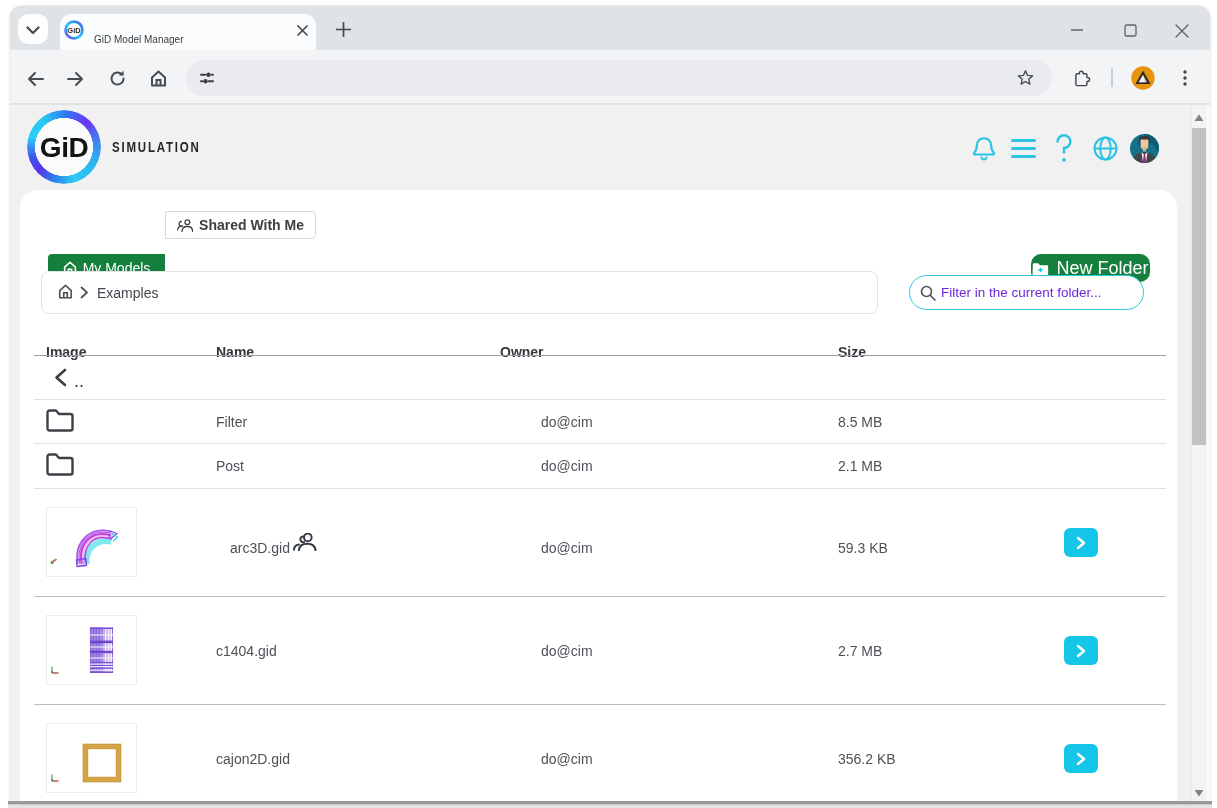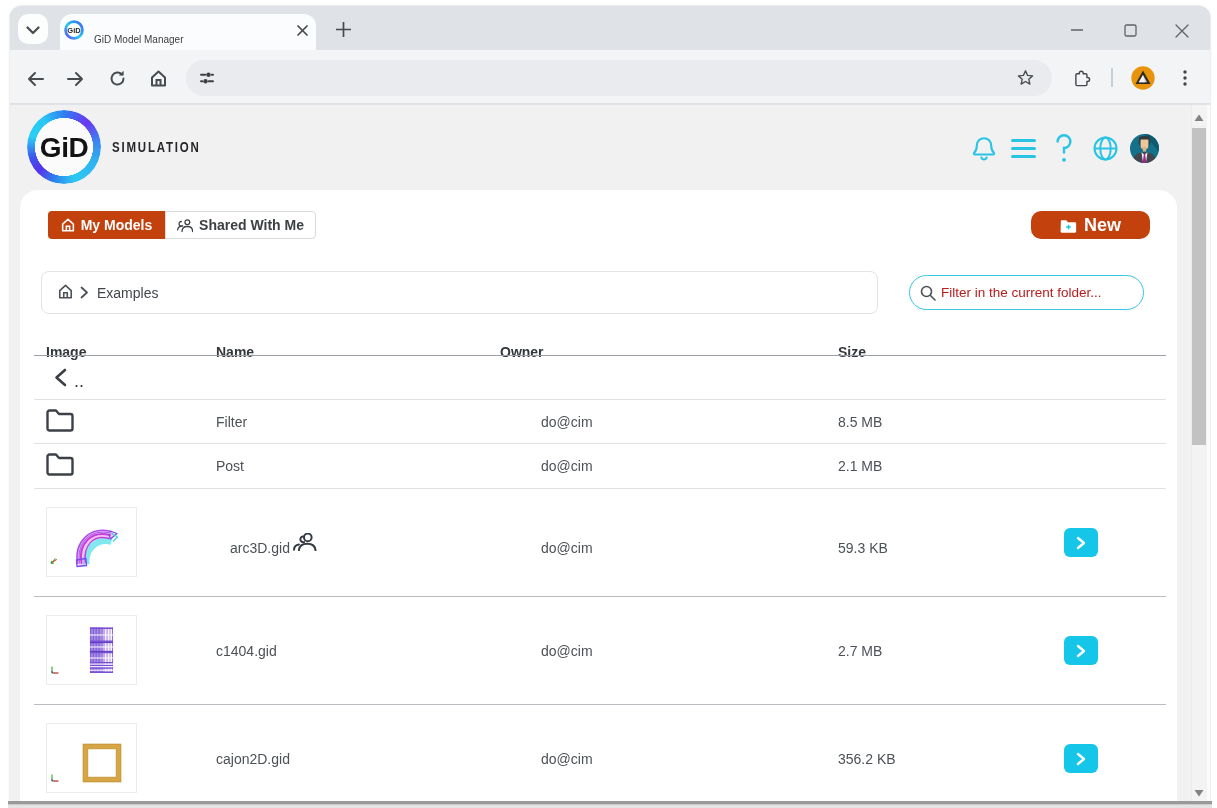--- a/index.html
+++ b/index.html
@@ -34,36 +34,36 @@
   #ring { left:17px; top:5px; width:74px; height:74px; border-radius:50%;
     background:conic-gradient(from 0deg, #2f7ef2, #6b36f2 12%, #3d82f0 22%, #2fb2f0 32%, #2cc9f3 45%, #2e7fee 55%, #5633ea 63%, #3f55ee 70%, #29d0f5 80%, #29c6f4 90%, #2f7ef2);
     -webkit-mask:radial-gradient(circle closest-side, transparent 78%, #000 79%);
     mask:radial-gradient(circle closest-side, transparent 78%, #000 79%); }
   #ringin { left:23.5px; top:11.5px; width:61px; height:61px; border-radius:50%; background:#fbfbfc; }
   #gidtxt { left:23.5px; top:11.5px; width:61px; height:61px; text-align:center; line-height:61px;
     font-size:28px; font-weight:bold; color:#131313; letter-spacing:-0.5px; }
 
   #card { left:10px; top:85px; width:1157px; height:611px; background:#fff; border-radius:18px 18px 0 0; }
 
-  .btn-cyan { background:#c2410c; color:#fff; font-weight:bold; }
+  .btn-cyan { background:#15803d; color:#fff; font-weight:normal;margin-top:43px; }
   #tabMy { left:38px; top:106px; width:117px; height:28px; border-radius:4px 0 0 4px;
     font-size:14px; line-height:28px; text-align:center; }
   #tabShared { left:155px; top:106px; width:151px; height:28px; background:#fff;
     border:1px solid #d9dadc; border-radius:0 4px 4px 0; font-size:14px; font-weight:bold;
     color:#3c4043; line-height:26px; text-align:center; }
   #newfolder { left:1021px; top:106px; width:119px; height:28px; border-radius:10px;
     font-size:18px; line-height:28px; text-align:center; }
 
   #crumb { left:31px; top:166px; width:837px; height:43px; background:#fff;
     border:1px solid #e2e3e5; border-radius:8px; }
   #crumbtxt { left:87px; top:180px; font-size:14px; color:#42464c; }
 
   #filter { left:899px; top:170px; width:235px; height:35px; background:#fff;
     border:1px solid #35c6e2; border-radius:18px; }
-  #filtertxt { left:931px; top:180px; font-size:13.5px; color:#b91c1c; }
+  #filtertxt { left:931px; top:180px; font-size:13.5px; color:#6d28d9; }
 
   .th { top:239px; font-size:14px; font-weight:bold; color:#33373c; }
   #hline { left:24px; top:250px; width:1132px; height:1px; background:#9aa0a6; }
   .rowline-l { left:24px; width:1132px; height:1px; background:#dfe2e5; }
   .rowline-d { left:24px; width:1132px; height:1px; background:#b9bcc0; }
   .cell { font-size:14px; color:#4c5157; }
   .thumb { left:36px; width:91px; height:70px; background:#fff; border:1px solid #ececee; }
   .gobtn { left:1054px; width:34px; height:29px; background:#16c6e8; border-radius:6px; }
 </style>
 </head>

